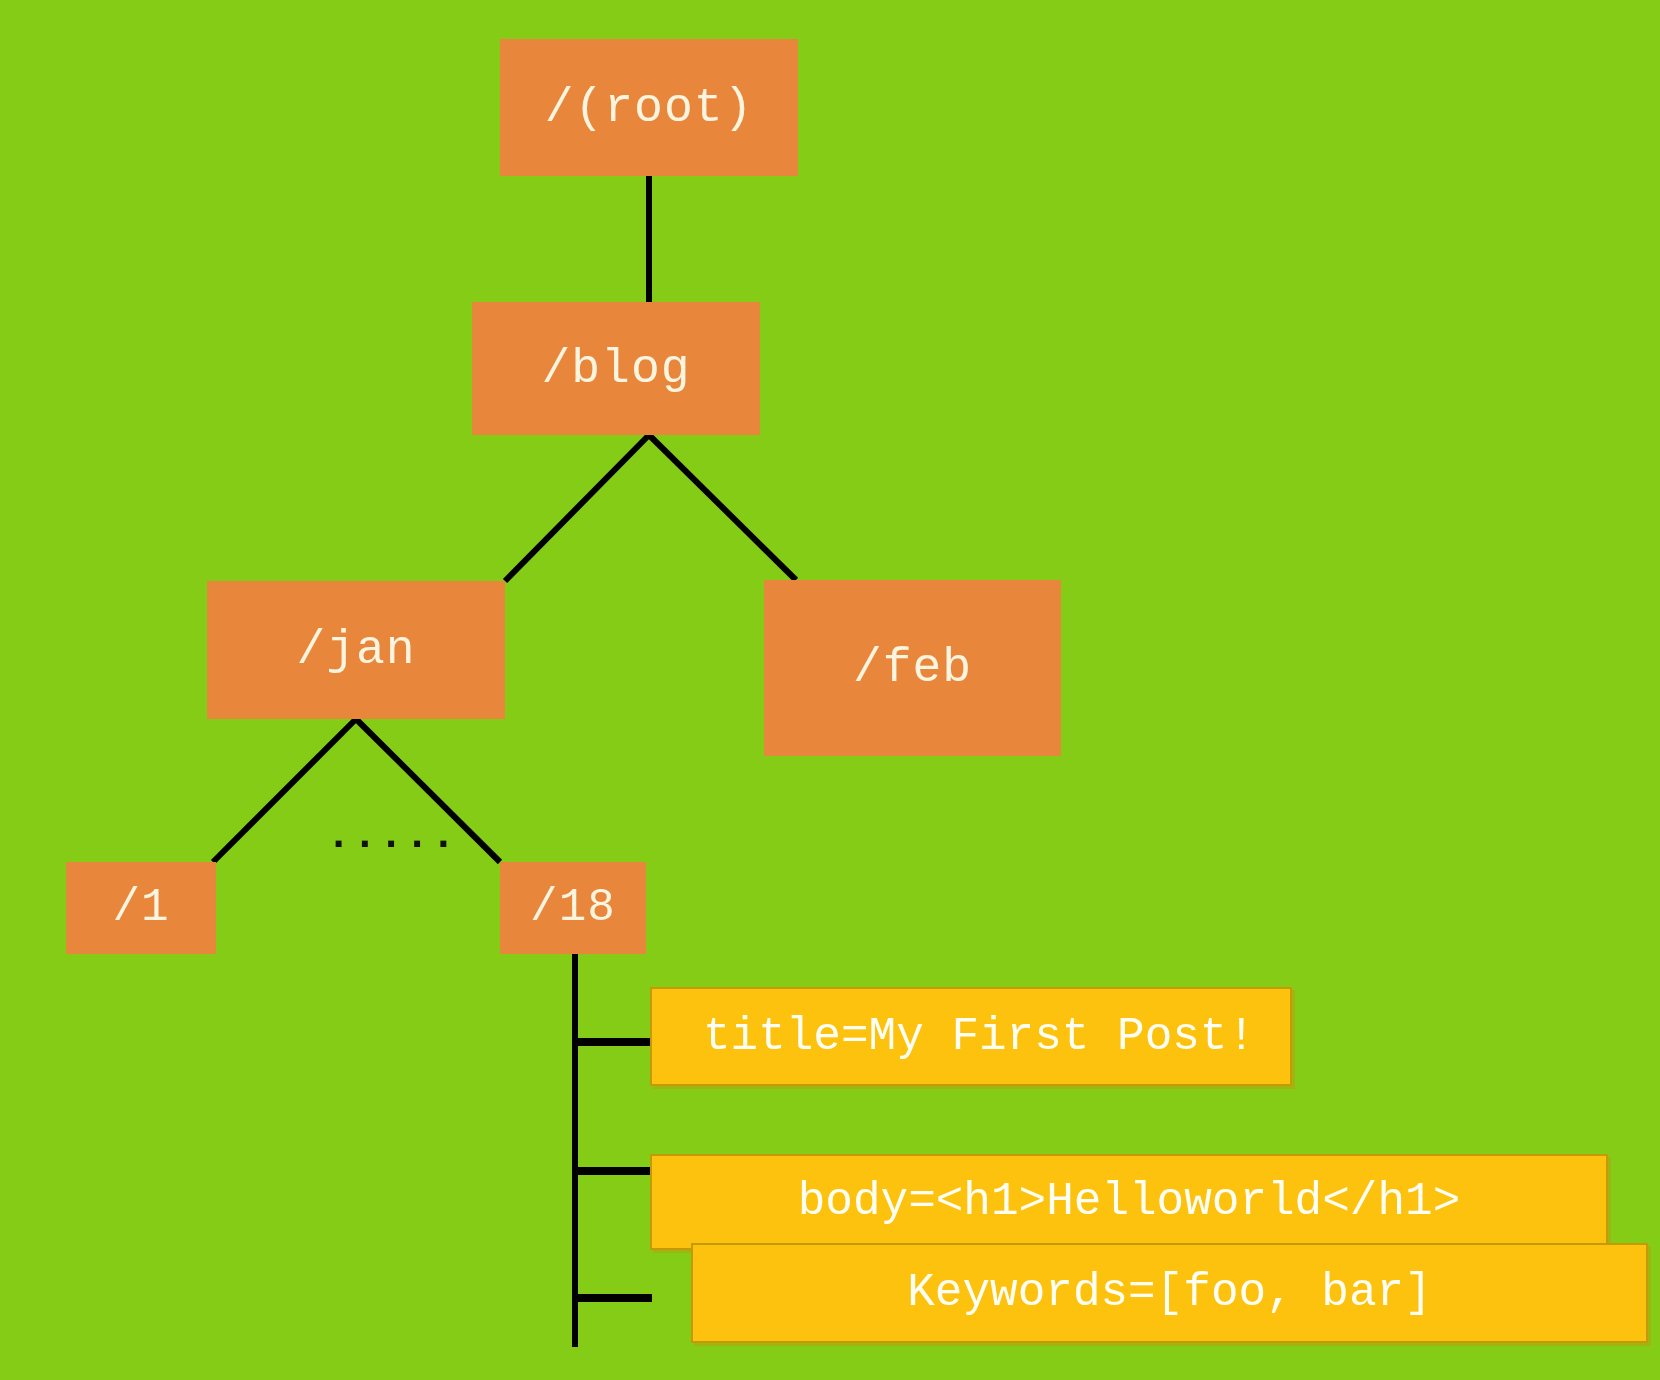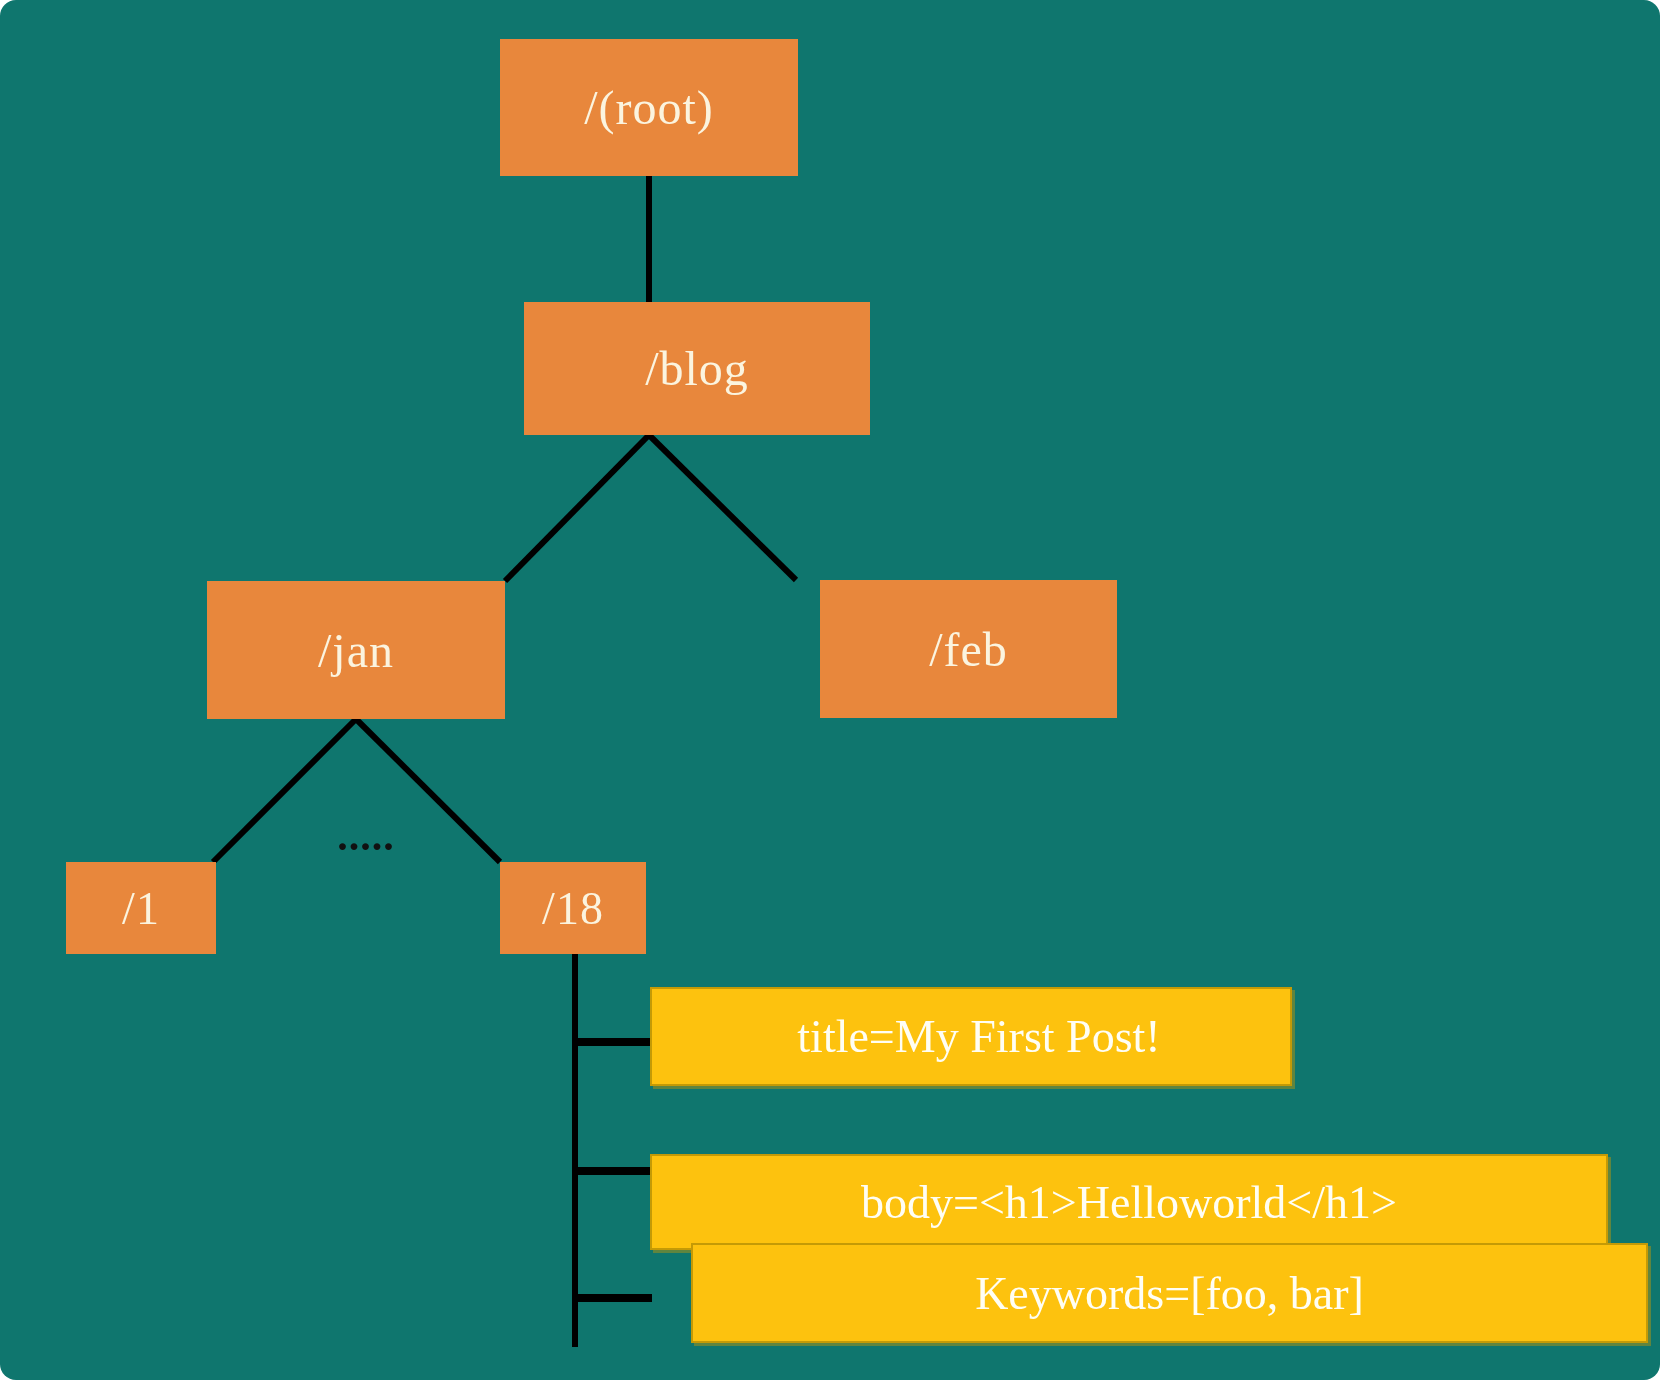--- a/index.html
+++ b/index.html
@@ -4,24 +4,23 @@
 <style>
   html, body {
     margin: 0;
     padding: 0;
     background: #ffffff;
   }
   .canvas {
     position: relative;
     width: 1660px;
     height: 1380px;
-    background: #0f766e;
-    font-family: Liberation Serif, serif;
+    background: #84cc16;
+    font-family: Liberation Mono, monospace;
     overflow: hidden;
-    border-radius: 16px;
   }
   .edges {
     position: absolute;
     left: 0; top: 0;
     width: 1660px;
     height: 1380px;
     pointer-events: none;
   }
   .node {
     position: absolute;
@@ -52,23 +51,23 @@
     top: 812px;
     width: 80px;
     color: #111111;
     font-size: 42px;
     font-weight: 900;
     letter-spacing: 1px;
     text-align: center;
   }
   
   #node-root  { left: 500px; top: 39px;  width: 298px; height: 137px; }
-  #node-blog  { left: 524px; top: 302px; width: 346px; height: 133px; }
+  #node-blog  { left: 472px; top: 302px; width: 288px; height: 133px; }
   #node-jan   { left: 207px; top: 581px; width: 298px; height: 138px; }
-  #node-feb   { left: 820px; top: 580px; width: 297px; height: 138px; }
+  #node-feb   { left: 764px; top: 580px; width: 297px; height: 176px; }
   #node-day1  { left: 66px;  top: 862px; width: 150px; height: 92px; }
   #node-day31 { left: 500px; top: 862px; width: 146px; height: 92px; }
   
   #prop-title    { left: 650px; top: 987px;  width: 642px; height: 99px; padding-left: 16px; }
   #prop-body     { left: 650px; top: 1117px; width: 958px; height: 96px; margin-top: 37px; }
   #prop-keywords { left: 650px; top: 1243px; width: 957px; height: 100px; margin-left: 41px; }
 </style>
 </head>
 <body>
 

